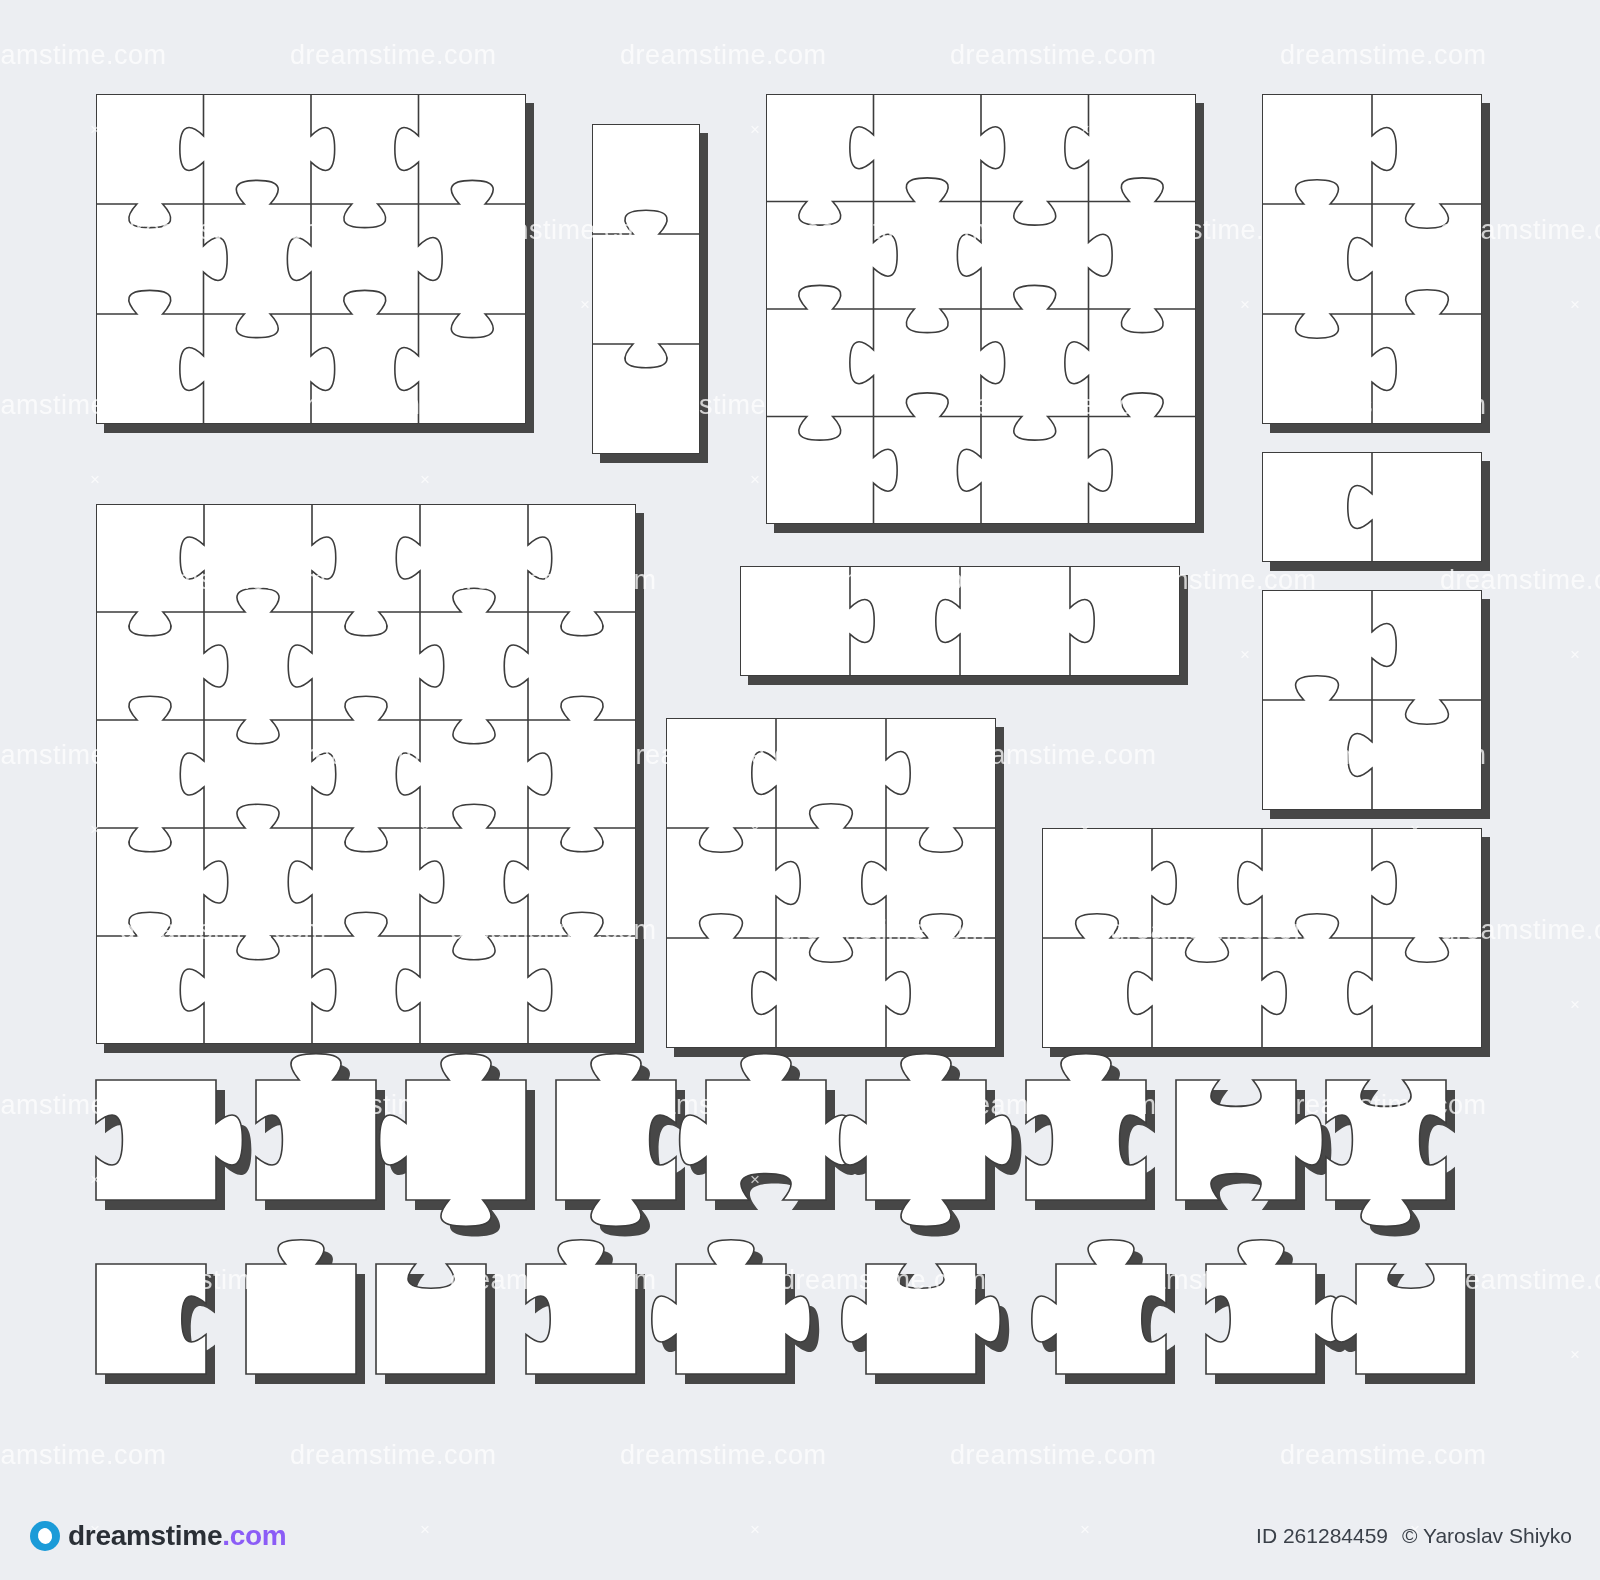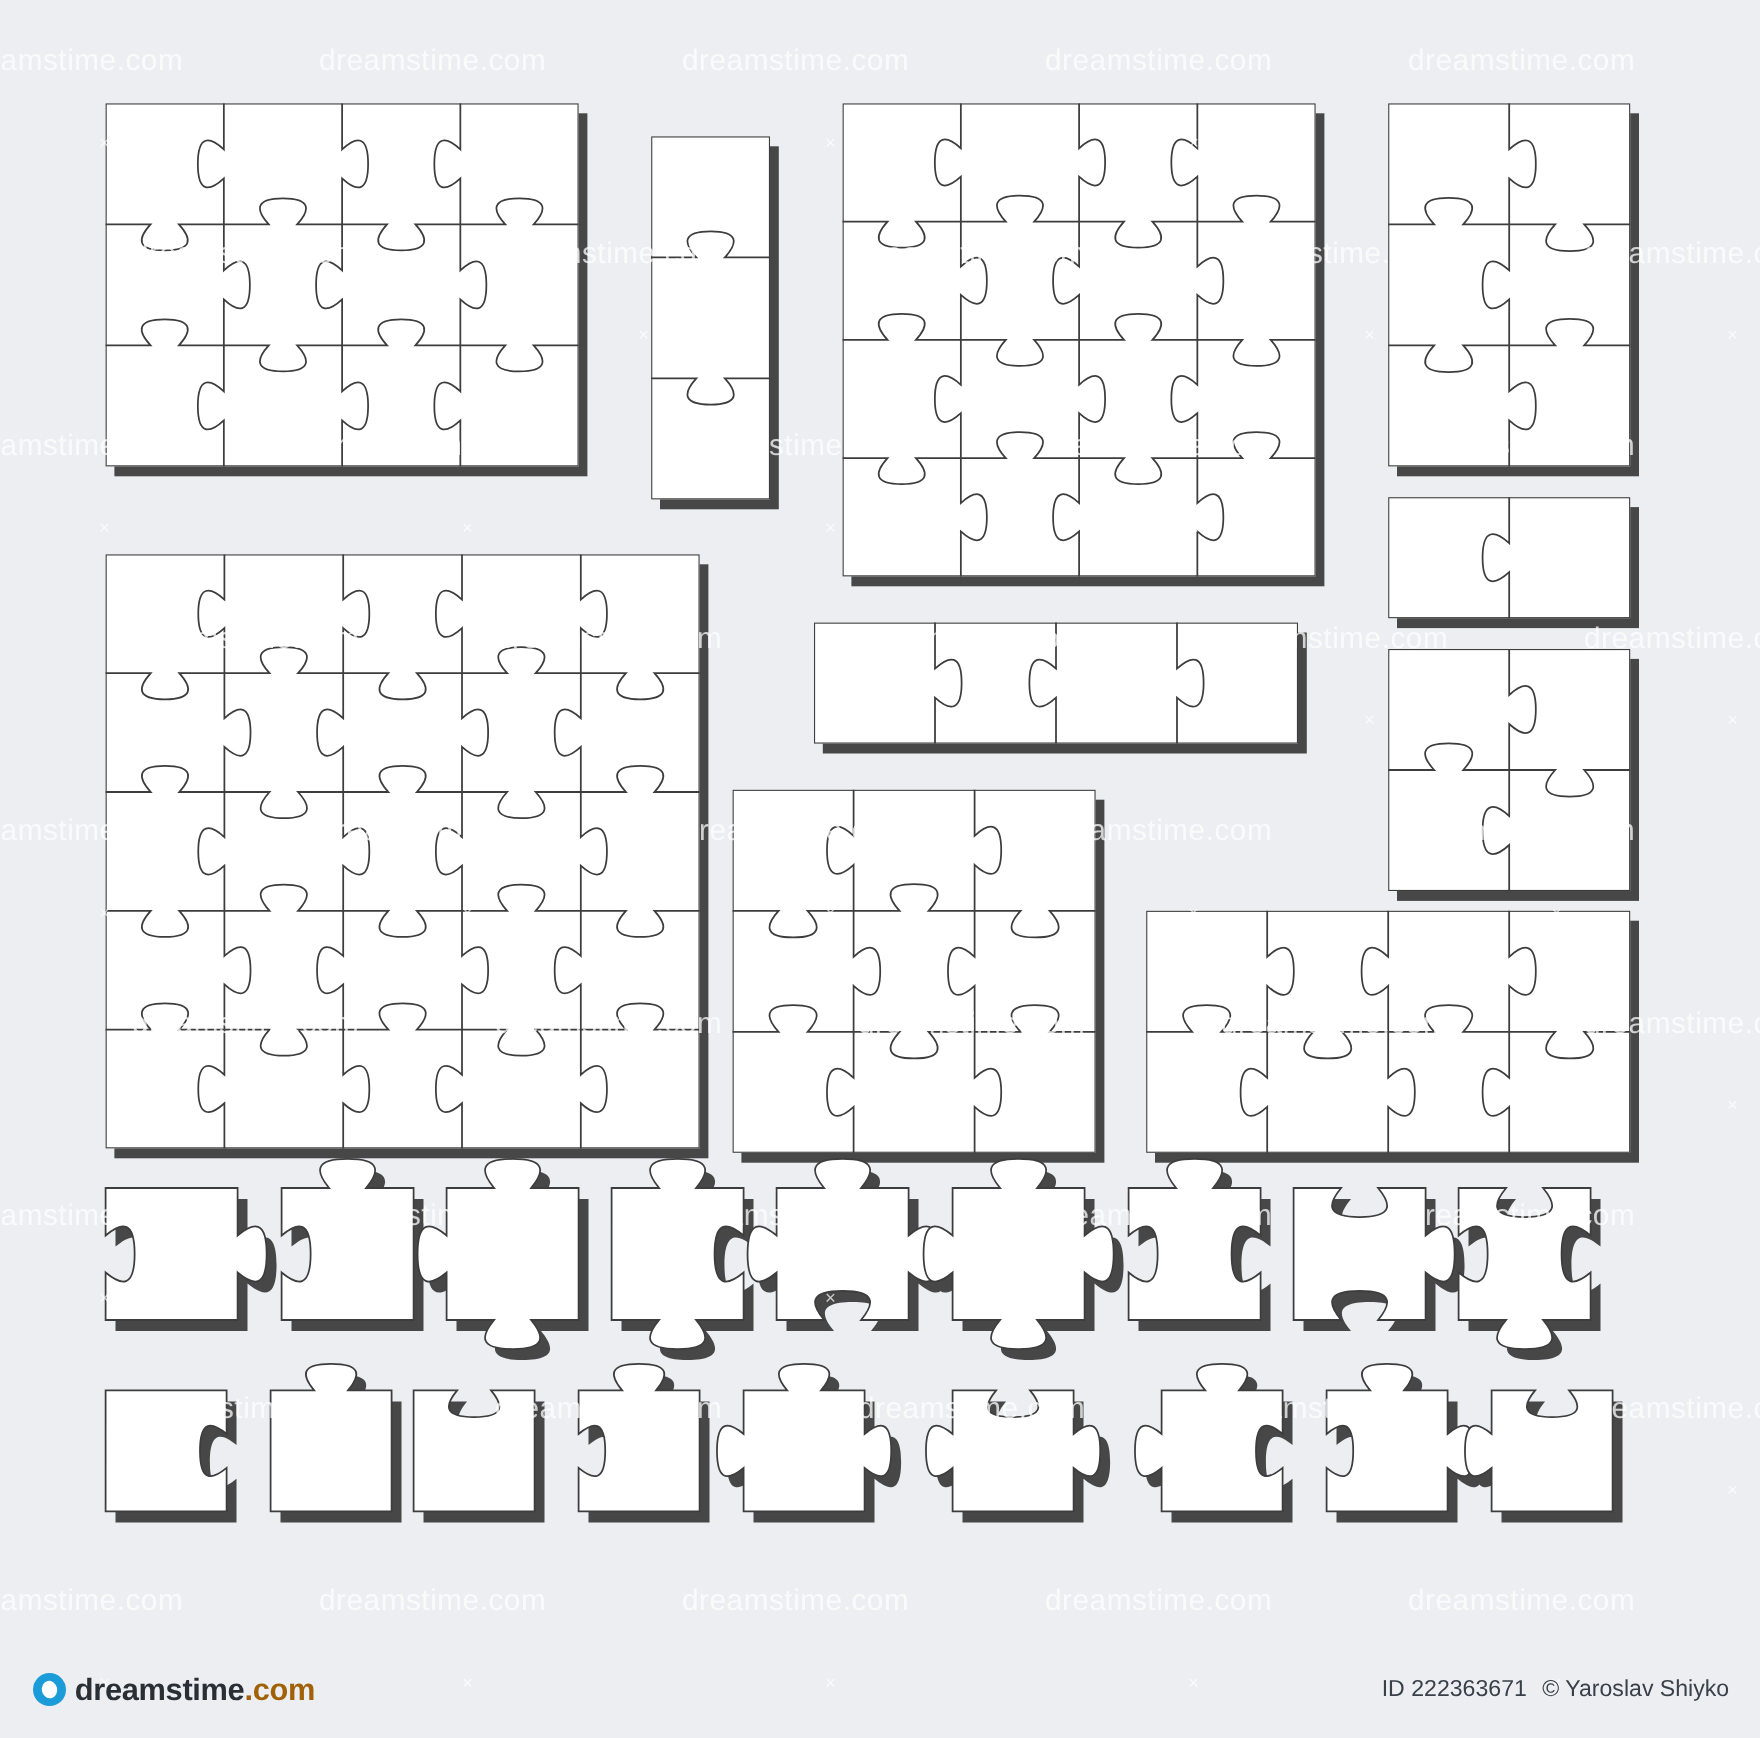--- a/index.html
+++ b/index.html
@@ -86,21 +86,21 @@
   }
   .brand .logo:after{
     content:"";position:absolute;left:8px;top:7px;
     width:14px;height:16px;border-radius:50% 50% 50% 50%;
     background:#fff;
     transform:rotate(-12deg);
   }
   .brand .btxt{
     font-size:28px;color:#2a2f36;font-weight:bold;letter-spacing:-.3px;
   }
-  .brand .btxt .dot{color:#a16207;}
+  .brand .btxt .dot{color:#8b5cf6;}
   .credit{
     position:absolute;right:28px;bottom:32px;
     font-size:21px;color:#3a4049;
     display:flex;gap:14px;align-items:center;
   }
   .credit .idtxt{color:#3a4049;}
 </style>
 </head>
 <body>
 
@@ -491,16 +491,16 @@
     <div class="wm" style="left: 1280px; top: 1440px;">dreamstime.com</div>
     <div class="wmx" style="left: 1410px; top: 1520px;">×</div>
   </div>
 
 <div class="footer">
   <div class="brand">
     <div class="logo"></div>
     <div class="btxt"><span>dreamstime</span><span class="dot">.com</span></div>
   </div>
   <div class="credit">
-    <span class="idtxt">ID 222363671</span>
+    <span class="idtxt">ID 261284459</span>
     <span>© Yaroslav Shiyko</span>
   </div>
 </div>
 
 </body></html>

